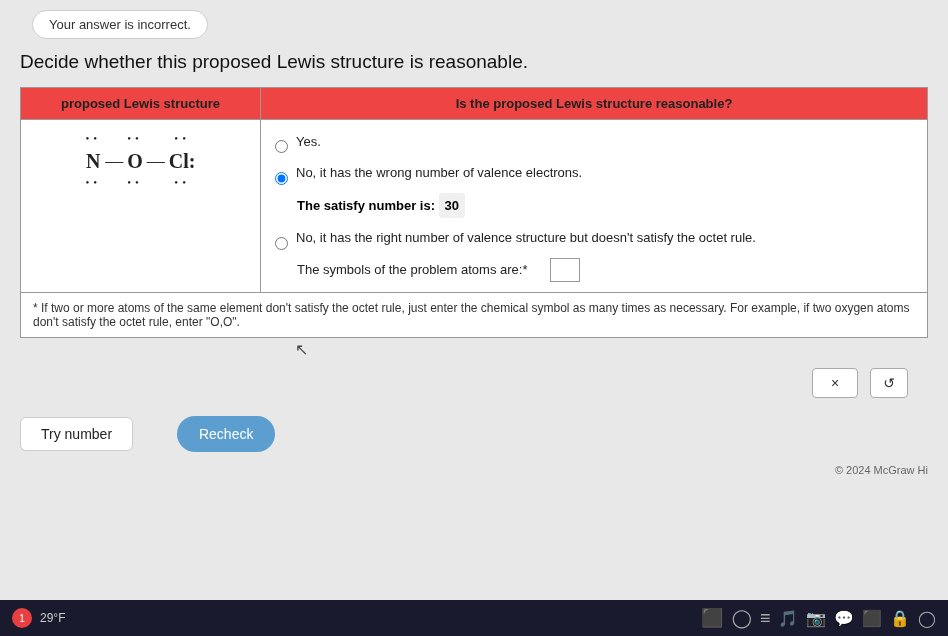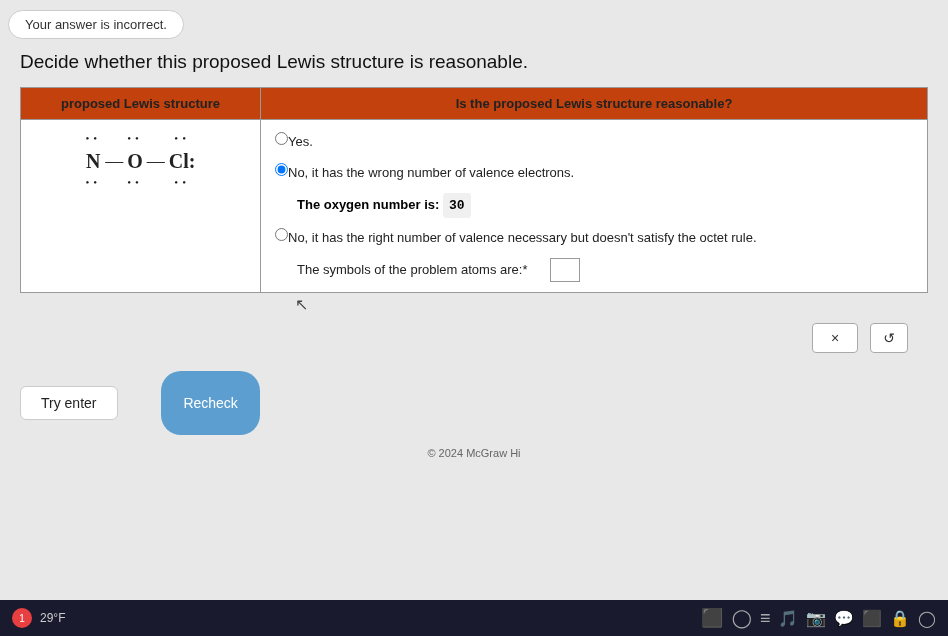--- a/index.html
+++ b/index.html
@@ -6,21 +6,21 @@
     body {
       font-family: Arial, sans-serif;
       background: #e8e8e8;
       min-height: 636px;
       font-size: 14px;
       color: #222;
     }
 
     .top-bar {
       background: #e8e8e8;
-      padding: 10px 20px 0 8px;
+      padding: 10px 20px 0 32px;
     }
 
     .incorrect-badge {
       display: inline-block;
       background: #fff;
       border: 1px solid #ccc;
       border-radius: 20px;
       padding: 6px 16px;
       font-size: 13px;
       color: #333;
@@ -43,21 +43,21 @@
       border-collapse: collapse;
       background: #fff;
       border: 1px solid #999;
       margin-bottom: 0;
     }
 
     .lewis-table th {
       border: 1px solid #999;
       padding: 8px 4px;
       font-weight: bold;
-      background: #c2410c;
+      background: #ef4444;
       font-size: 13px;
     }
 
     .lewis-table td {
       border: 1px solid #999;
       padding: 10px 14px;
       vertical-align: top;
       font-size: 13px;
     }
 
@@ -110,22 +110,23 @@
       margin: 0 2px;
       align-self: center;
     }
 
     .answer-cell {
       width: auto;
     }
 
     .radio-option {
       display: flex;
-      align-items: flex-start;
+      align-items: flex-end;
       margin-bottom: 8px;
+      gap: 8px;
     }
 
     .radio-option input[type="radio"] {
       margin-top: 2px;
       flex-shrink: 0;
     }
 
     .correct-number {
       font-size: 13px;
       color: #555;
@@ -136,21 +137,20 @@
     .correct-number span {
       font-weight: bold;
       color: #000;
     }
 
     .correct-number-value {
       display: inline-block;
       background: #f0f0f0;
       padding: 1px 6px;
       border-radius: 3px;
-      font-family: Liberation Mono, monospace;
     }
 
     .problem-atoms-line {
       display: flex;
       align-items: flex-end;
       gap: 22px;
       margin-left: 22px;
       margin-top: 4px;
     }
 
@@ -207,29 +207,29 @@
       font-size: 14px;
       background: #fff;
       cursor: pointer;
     }
 
     .recheck-btn {
       background: #5b9ecf;
       color: #fff;
       border: none;
       border-radius: 20px;
-      padding: 24px 22px;
+      padding: 10px 22px;
       font-size: 14px;
       cursor: pointer;
       margin: 8px 20px;
       display: inline-block;
     }
 
     .copyright {
-      text-align: center;
+      text-align: right;
       font-size: 11px;
       color: #666;
       padding: 4px 20px;
     }
 
     .taskbar {
       background: #1a1a2e;
       height: 36px;
       display: flex;
       align-items: center;
@@ -313,50 +313,53 @@
             <input type="radio" name="lewis-answer" id="opt1" style="">
             <label for="opt1">Yes.</label>
           </div>
 
           <div class="radio-option">
             <input type="radio" name="lewis-answer" id="opt2" checked="" style="">
             <label for="opt2">No, it has the wrong number of valence electrons.</label>
           </div>
 
           <div class="correct-number">
-            <span>The oxygen number is:</span>
+            <span>The satisfy number is:</span>
             <span class="correct-number-value">30</span>
           </div>
 
           <div class="radio-option">
             <input type="radio" name="lewis-answer" id="opt3" style="">
-            <label for="opt3">No, it has the right number of valence necessary but doesn't satisfy the octet rule.</label>
+            <label for="opt3">No, it has the right number of valence structure but doesn't satisfy the octet rule.</label>
           </div>
 
           <div class="problem-atoms-line">
             <span>The symbols of the problem atoms are:*</span>
             <input type="text" class="problem-atoms-input" value="" style="">
           </div>
         </td>
+      </tr>
+      <tr class="footnote-row">
+        <td colspan="2">* If two or more atoms of the same element don't satisfy the octet rule, just enter the chemical symbol as many times as necessary. For example, if two oxygen atoms don't satisfy the octet rule, enter "O,O".</td>
       </tr>
     </tbody>
   </table>
 
   <div style="position: relative; height: 20px;">
     <span style="position: absolute; left: 275px; top: 2px; font-size: 16px; color: #444;">↖</span>
   </div>
 
   <div class="buttons-row">
     <button class="btn-x">×</button>
     <button class="btn-undo">↺</button>
   </div>
 </div>
 
 
-<div class="try-again-box">Try enter</div>
+<div class="try-again-box">Try number</div>
 
 
 <div class="recheck-btn">Recheck</div>
 
 
 <div class="copyright">© 2024 McGraw Hi</div>
 
 
 <div class="taskbar">
   <div class="temp-badge">1</div>

